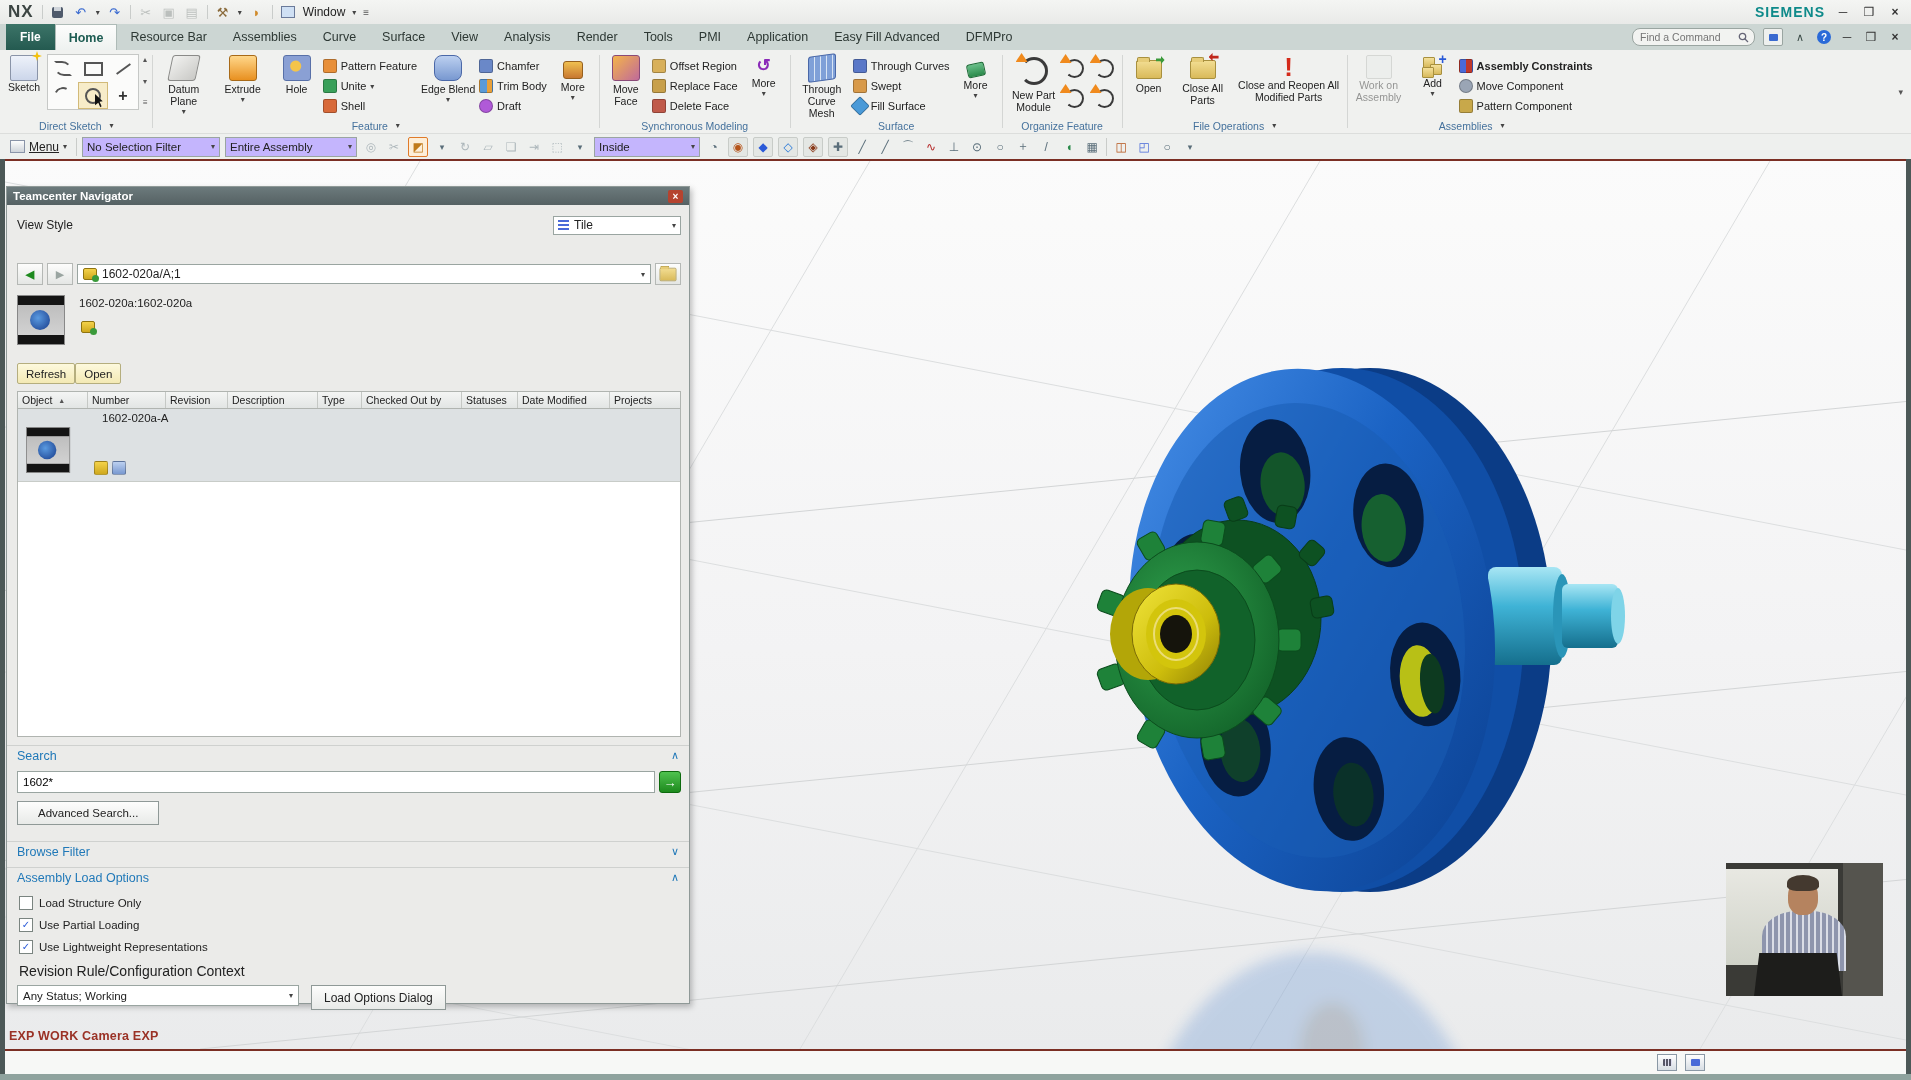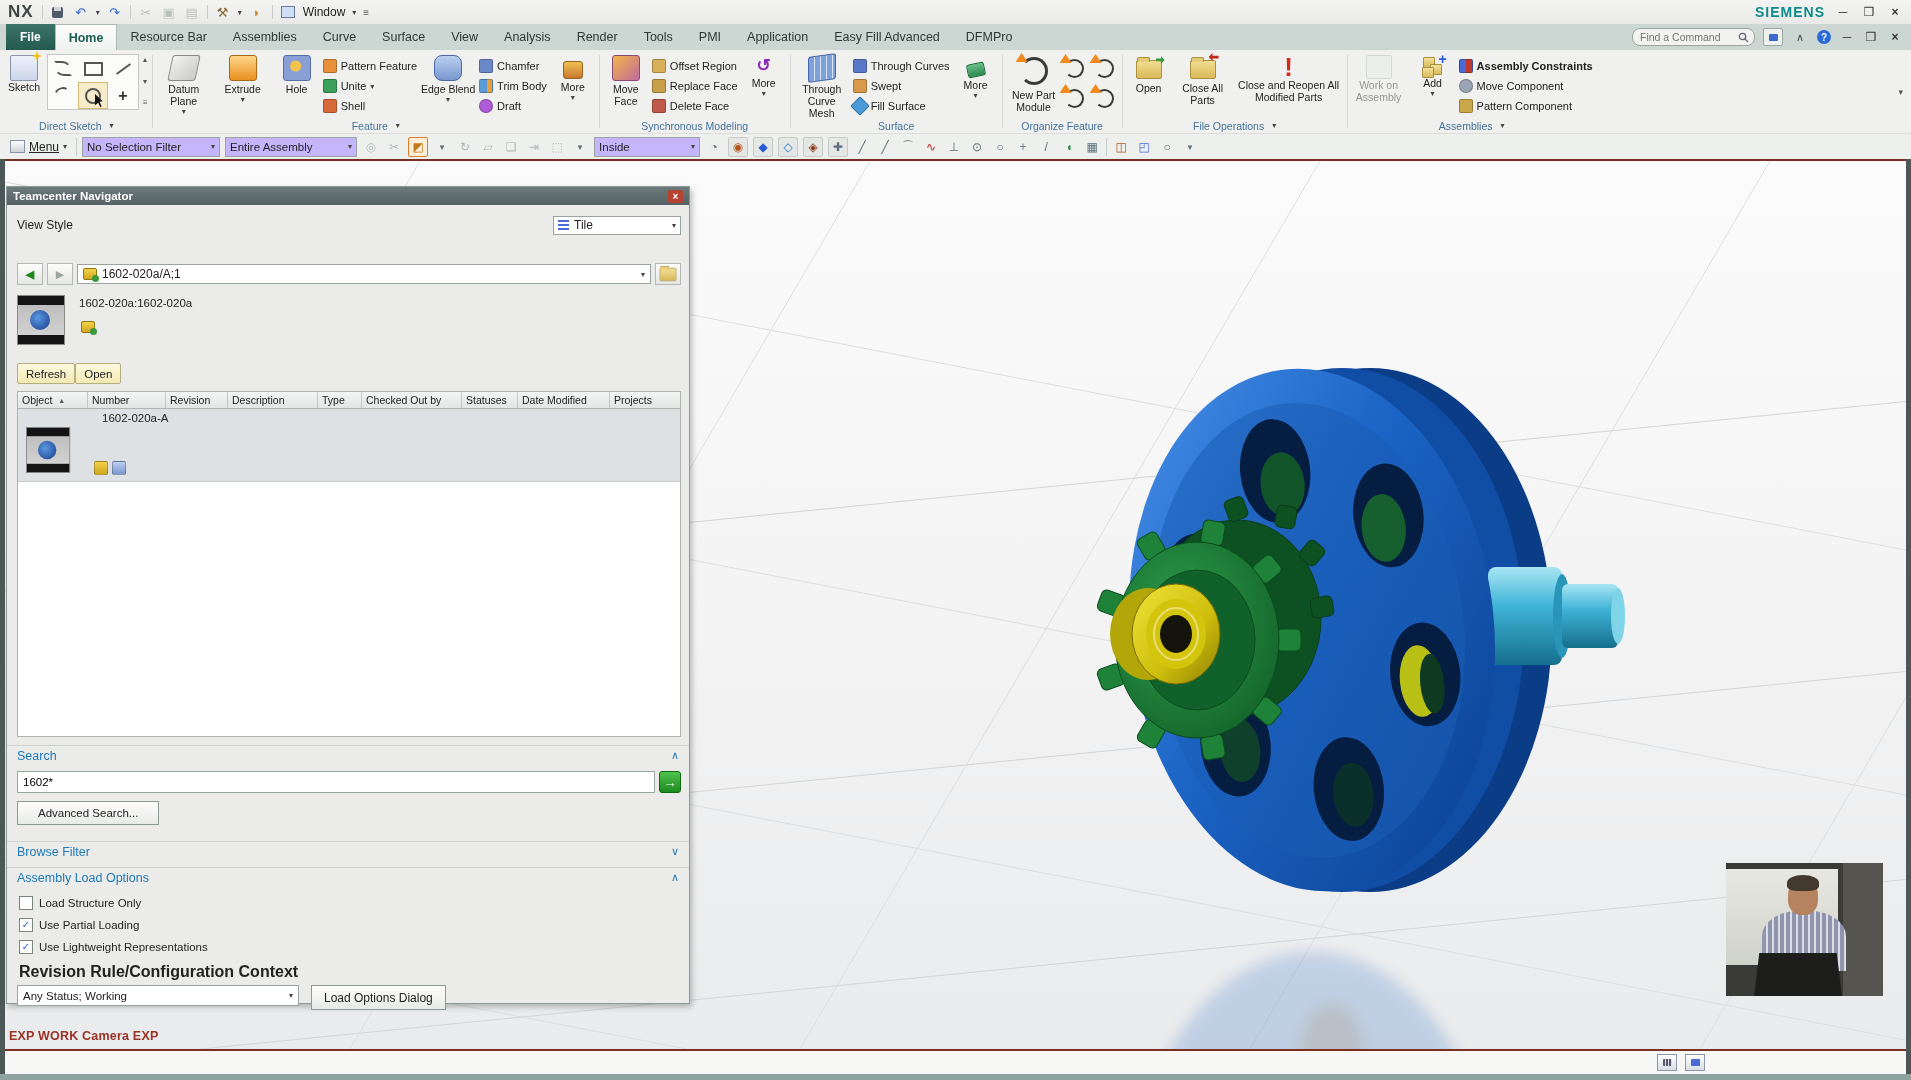--- a/index.html
+++ b/index.html
@@ -134,21 +134,21 @@
   .rowics{position:absolute;left:76px;top:52px;display:flex;gap:4px;}
   .sic{width:12px;height:12px;border-radius:2px;border:1px solid rgba(0,0,0,.25);}
   .section-hdr{position:absolute;left:0;right:0;height:20px;border-top:1px solid #cfd1cf;display:flex;align-items:center;padding:0 10px;box-sizing:border-box;font-size:12.5px;}
   .chev{margin-left:auto;font-size:11px;}
   .search-input-row{position:absolute;left:10px;right:8px;top:566px;height:22px;display:flex;gap:4px;}
   .search-input{flex:1;border:1px solid #9aa5a1;background:#fff;font-size:11.5px;padding:0 5px;font-family:"Liberation Sans",sans-serif;outline:none;}
   .go-btn{width:22px;height:22px;background:linear-gradient(#4fc24f,#1e8a1e);border:1px solid #0d6a0d;color:#fff;display:flex;align-items:center;justify-content:center;font-size:13px;border-radius:3px;box-sizing:border-box;}
   .adv-btn{position:absolute;left:10px;top:596px;height:22px;padding:0 20px;background:linear-gradient(#fdfdfc,#e8eae8);border:1px solid #8f9997;font-size:11.5px;display:flex;align-items:center;}
   .cbrow{position:absolute;left:12px;height:16px;display:flex;align-items:center;gap:6px;font-size:11.5px;}
   .cbbox{width:12px;height:12px;border:1px solid #7a8480;background:#fff;display:flex;align-items:center;justify-content:center;font-size:10px;color:#2a5ad8;line-height:1;}
-  .rr-label{position:absolute;left:12px;top:758px;font-size:16px;font-weight:bold;}
+  .rr-label{position:absolute;left:12px;top:758px;font-size:14px;}
   .rr-row{position:absolute;left:10px;top:780px;display:flex;gap:12px;}
   .rr-dd{width:282px;height:21px;background:#fff;border:1px solid #9aa5a1;display:flex;align-items:center;padding:0 5px;box-sizing:border-box;font-size:11.5px;}
   .lod-btn{height:23px;padding:0 12px;background:linear-gradient(#fdfdfc,#e8eae8);border:1px solid #8f9997;font-size:12px;display:flex;align-items:center;}
 </style>
 </head>
 <body>
 
 <div class="screen">
 
   <div class="titlebar">

